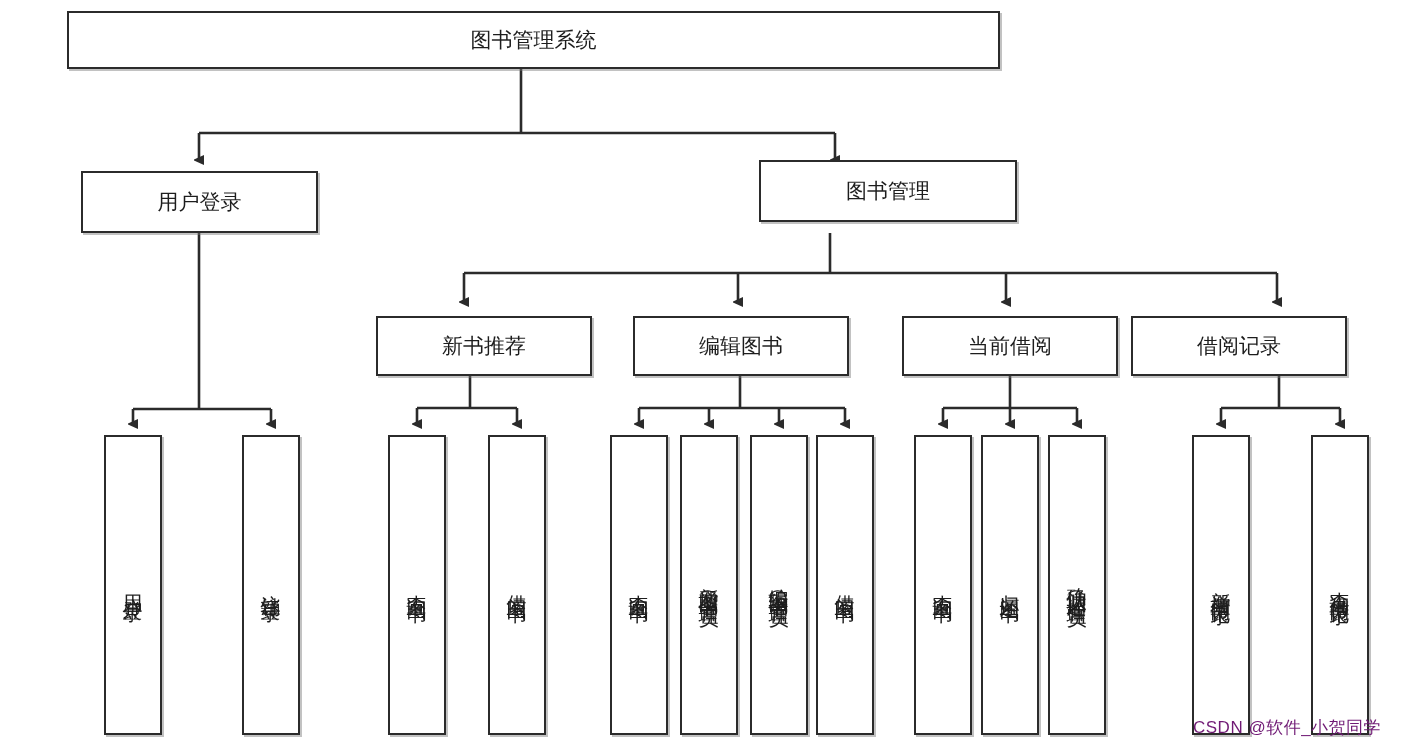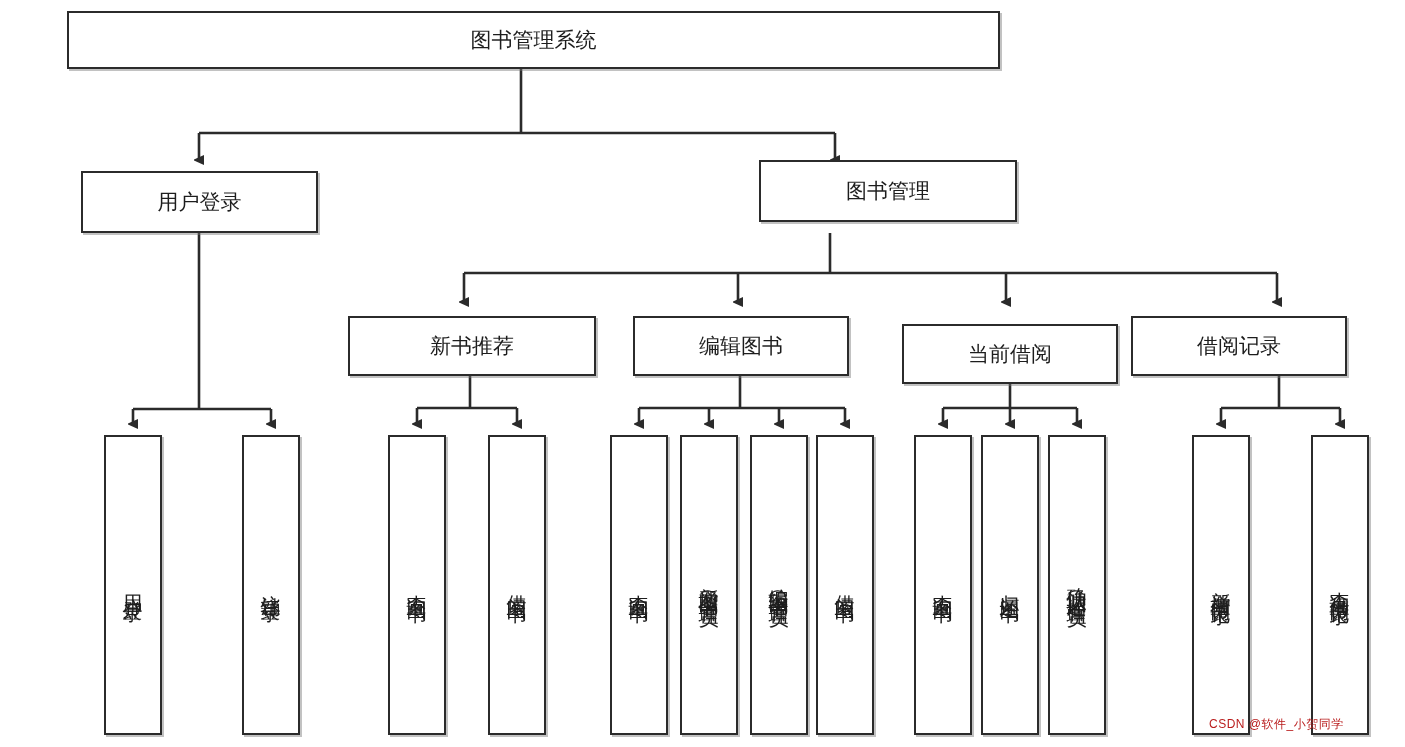--- a/index.html
+++ b/index.html
@@ -54,26 +54,25 @@
   .node.vert .label {
     writing-mode: vertical-rl;
     text-orientation: upright;
     font-size: 20px;
     letter-spacing: 3px;
     line-height: 1.0;
     max-height: 280px;
   }
   .watermark {
     position: absolute;
-    color: #b91c1c;
-    font-size: 12px;
+    color: #701a75;
+    font-size: 17px;
     letter-spacing: 0.5px;
     white-space: nowrap;
     user-select: none;
-    padding-left: 16px;
   }
 </style>
 </head>
 <body>
 
 <div id="canvas">
 
   <svg class="connectors" viewBox="0 0 1405 747">
     <defs>
       <marker id="arrow" markerWidth="10" markerHeight="10" refX="5" refY="5" orient="auto" markerUnits="userSpaceOnUse">
@@ -129,29 +128,29 @@
   </div>
 
   <div class="node horiz" style="left:81px; top:171px; width:237px; height:62px;">
     <span class="label">用户登录</span>
   </div>
 
   <div class="node horiz" style="left:711px; top:160px; width:258px; height:62px;margin-left:48px;">
     <span class="label">图书管理</span>
   </div>
 
-  <div class="node horiz" style="left:348px; top:316px; width:248px; height:60px;">
+  <div class="node horiz" style="left:376px; top:316px; width:216px; height:60px;">
     <span class="label">新书推荐</span>
   </div>
 
   <div class="node horiz" style="left:633px; top:316px; width:216px; height:60px;">
     <span class="label">编辑图书</span>
   </div>
 
-  <div class="node horiz" style="left:902px; top:316px; width:216px; height:60px;margin-top:8px;">
+  <div class="node horiz" style="left:902px; top:316px; width:216px; height:60px;">
     <span class="label">当前借阅</span>
   </div>
 
   <div class="node horiz" style="left:1131px; top:316px; width:216px; height:60px;">
     <span class="label">借阅记录</span>
   </div>
 
   <div class="node vert" style="left:104px; top:435px; width:58px; height:300px;">
     <span class="label">用户登录</span>
   </div>

